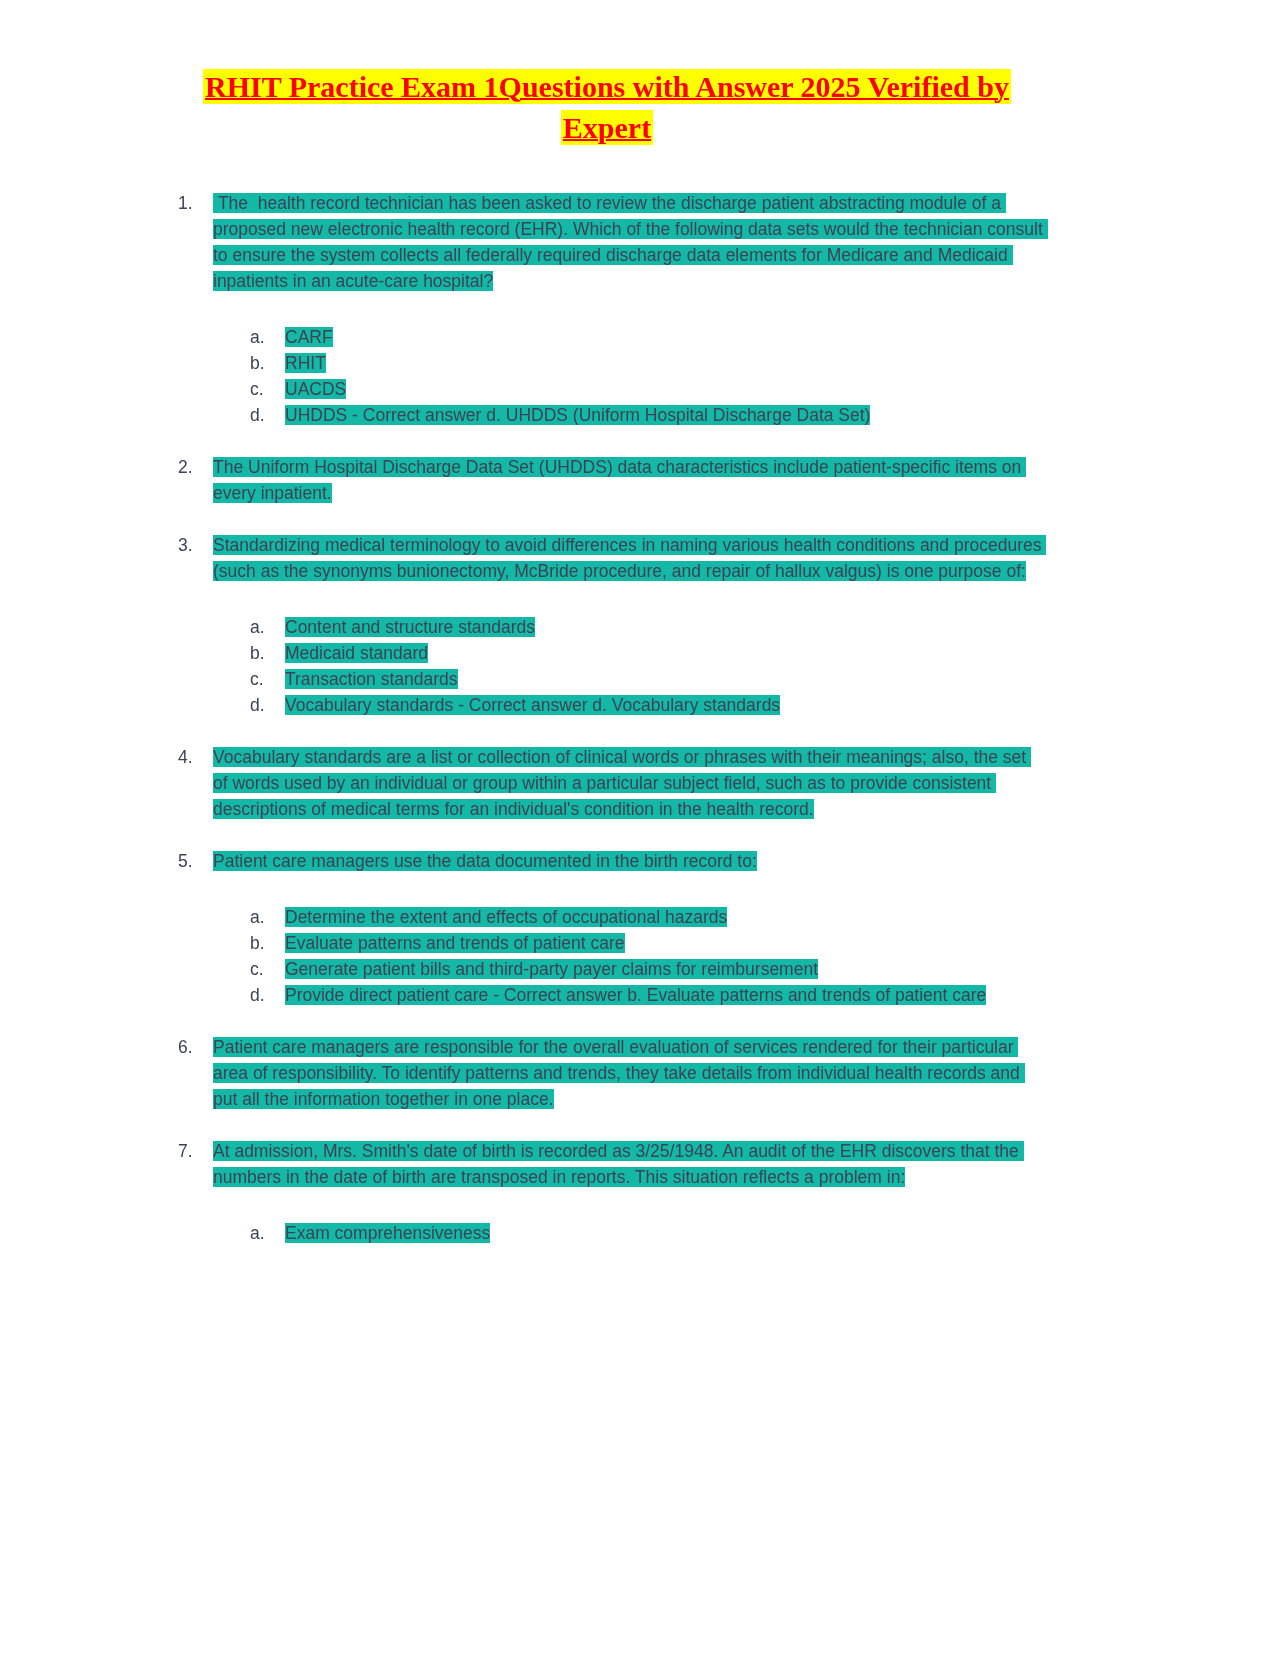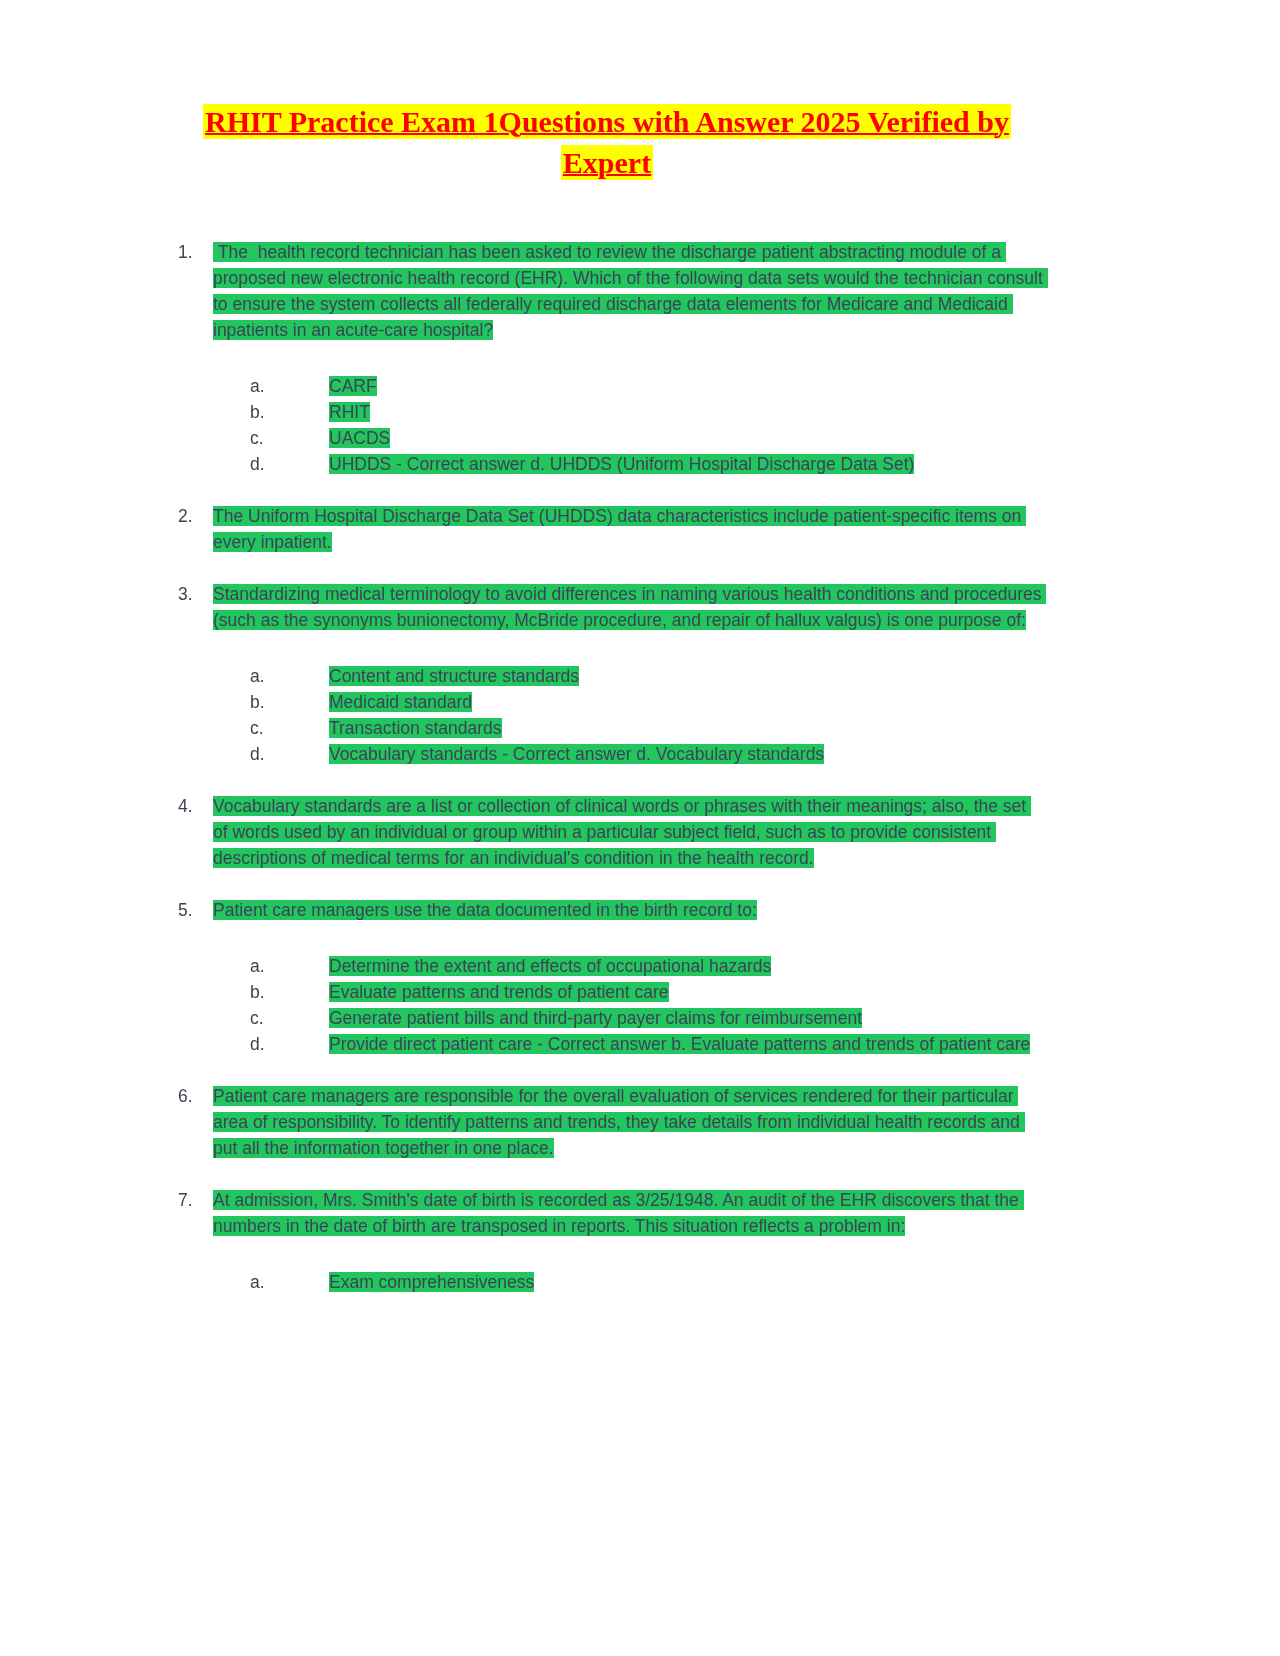--- a/index.html
+++ b/index.html
@@ -12,22 +12,22 @@
     width: 1280px;
     min-height: 1656px;
     background: #ffffff;
     box-sizing: border-box;
     padding: 0 0 40px 178px;
     font-family: "Liberation Sans", sans-serif;
     color: #3b4454;
   }
   .title {
     width: 880px;
-    margin: 0 auto 56px auto;
-    padding-top: 101px;
+    margin: 0 auto 42px auto;
+    padding-top: 66px;
     margin-left: 0;
     transform: translateX(-11px); 
     text-align: center;
     font-family: "Liberation Serif", serif;
     font-weight: bold;
     font-size: 30px;
     line-height: 41px;
   }
   .title .title-hl {
     background: #ffff00;
@@ -52,21 +52,21 @@
     position: absolute;
     left: 0;
     top: 0;
     width: 30px;
     text-align: left;
   }
   .q-text {
     white-space: pre-wrap;
   }
   .hl {
-    background: #22c55e;
+    background: #14b8a6;
     box-decoration-break: clone;
     -webkit-box-decoration-break: clone;
   }
   .options {
     margin: 30px 0 26px 0;
   }
   .option {
     position: relative;
     width: 794px;
     margin-left: 72px;
@@ -77,21 +77,20 @@
   }
   .o-letter {
     position: absolute;
     left: 0;
     top: 0;
     width: 30px;
     text-align: left;
   }
   .o-text {
     white-space: pre-wrap;
-    margin-left: 44px;
   }
 </style>
 </head>
 <body>
 
 <div class="page">
 
   <h1 class="title"><span class="title-hl">RHIT Practice Exam 1Questions with Answer 2025 Verified by Expert</span></h1>
 
   <div class="question">

